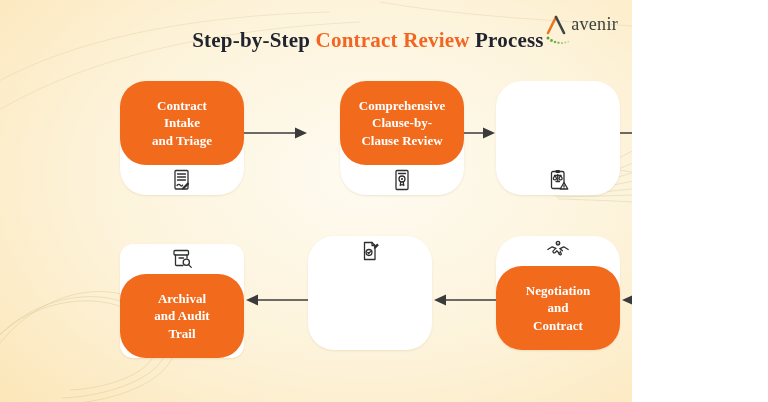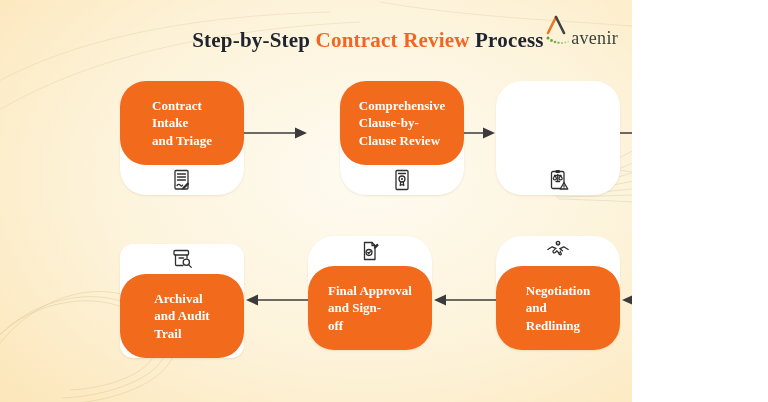--- a/index.html
+++ b/index.html
@@ -10,31 +10,31 @@
       radial-gradient(ellipse 640px 430px at 58% 44%, #FEFBF1 0%, #FDF3DA 42%, #FCE7BB 75%, #FBDFA6 100%);
   }
   .bg-waves{position:absolute;inset:0;pointer-events:none;}
 
   .title{
     position:absolute;left:0;top:28px;width:736px;text-align:center;
     font-size:21px;font-weight:700;color:var(--title-dark,#20242E);letter-spacing:.2px;
   }
   .title .hl{color:var(--accent-orange,#F26522);}
 
-  .logo{position:absolute;right:14px;top:14px;display:flex;align-items:flex-end;}
+  .logo{position:absolute;right:14px;top:14px;display:flex;align-items:flex-start;}
   .logo-text{font-size:18px;font-weight:500;color:var(--logo-text,#39413A);letter-spacing:.3px;line-height:20px;}
 
   .card{position:absolute;width:124px;height:114px;background:#fff;border-radius:26px;
         box-shadow:0 1px 2px rgba(160,120,60,.15);}
   .card-orange{position:absolute;left:0;right:0;background:var(--card-orange,#F26A1C);border-radius:26px;
         display:flex;align-items:center;justify-content:center;}
   .top-row .card-orange{top:0;height:84px;}
   .bottom-row .card-orange{bottom:0;height:84px;}
   .card-label{
-    color:#fff;font-size:13px;font-weight:700;line-height:1.32;
+    color:#fff;font-size:13px;font-weight:700;line-height:1.32;text-align:center;
     white-space:pre-line;padding:0 6px;
   }
   .icon-strip{position:absolute;left:0;right:0;height:30px;display:flex;align-items:center;justify-content:center;}
   .top-row .icon-strip{bottom:0;}
   .bottom-row .icon-strip{top:0;}
 
   .pos-tl{left:120px;top:81px;}
   .pos-tm{left:308px;top:81px;margin-left:32px;}
   .pos-tr{left:496px;top:81px;}
   .pos-bl{left:120px;top:244px;border-radius:13px;}
@@ -177,38 +177,33 @@
         <path d="M22.2 10.5 17.8 7.8 14 9.6"></path>
         <path d="M9.8 9.4l-2.6 2.5a1.25 1.25 0 0 0 1.75 1.75l1.9-1.7"></path>
         <path d="M10.85 12l1.9 1.75a1.1 1.1 0 0 0 1.5-1.6"></path>
         <path d="M12.6 14.6l1 .95a1.05 1.05 0 0 0 1.45-1.5"></path>
         <path d="M14 9.6l2.4 2.2"></path>
       </svg>
     </div>
     <div class="card-orange">
       <div class="card-label">Negotiation
 and
-Redlining</div>
+Contract</div>
     </div>
   </div>
 
   <div class="card bottom-row pos-bm">
     <div class="icon-strip">
       <svg class="step-icon" width="24" height="24" viewBox="0 0 24 24">
         <path d="M6.5 3.5h7.5l3 3v14H6.5z"></path>
         <path d="M14 3.5v3h3"></path>
         <circle cx="11" cy="13.5" r="3"></circle>
         <path d="M9.7 13.5l1 1 1.7-1.9"></path>
         <path class="fillpart" d="M16.2 7.6l3-3 1.7 1.7-3 3-2.2.5z"></path>
       </svg>
-    </div>
-    <div class="card-orange">
-      <div class="card-label">Final Approval
-and Sign-
-off</div>
     </div>
   </div>
 
   <div class="card bottom-row pos-bl">
     <div class="icon-strip">
       <svg class="step-icon" width="24" height="24" viewBox="0 0 24 24">
         <rect x="4" y="3.5" width="14.5" height="4.5" rx="1"></rect>
         <path d="M5.5 8v9.5a1 1 0 0 0 1 1h6.5"></path>
         <path d="M17 8v3.2"></path>
         <path d="M9 11h4.5"></path>

